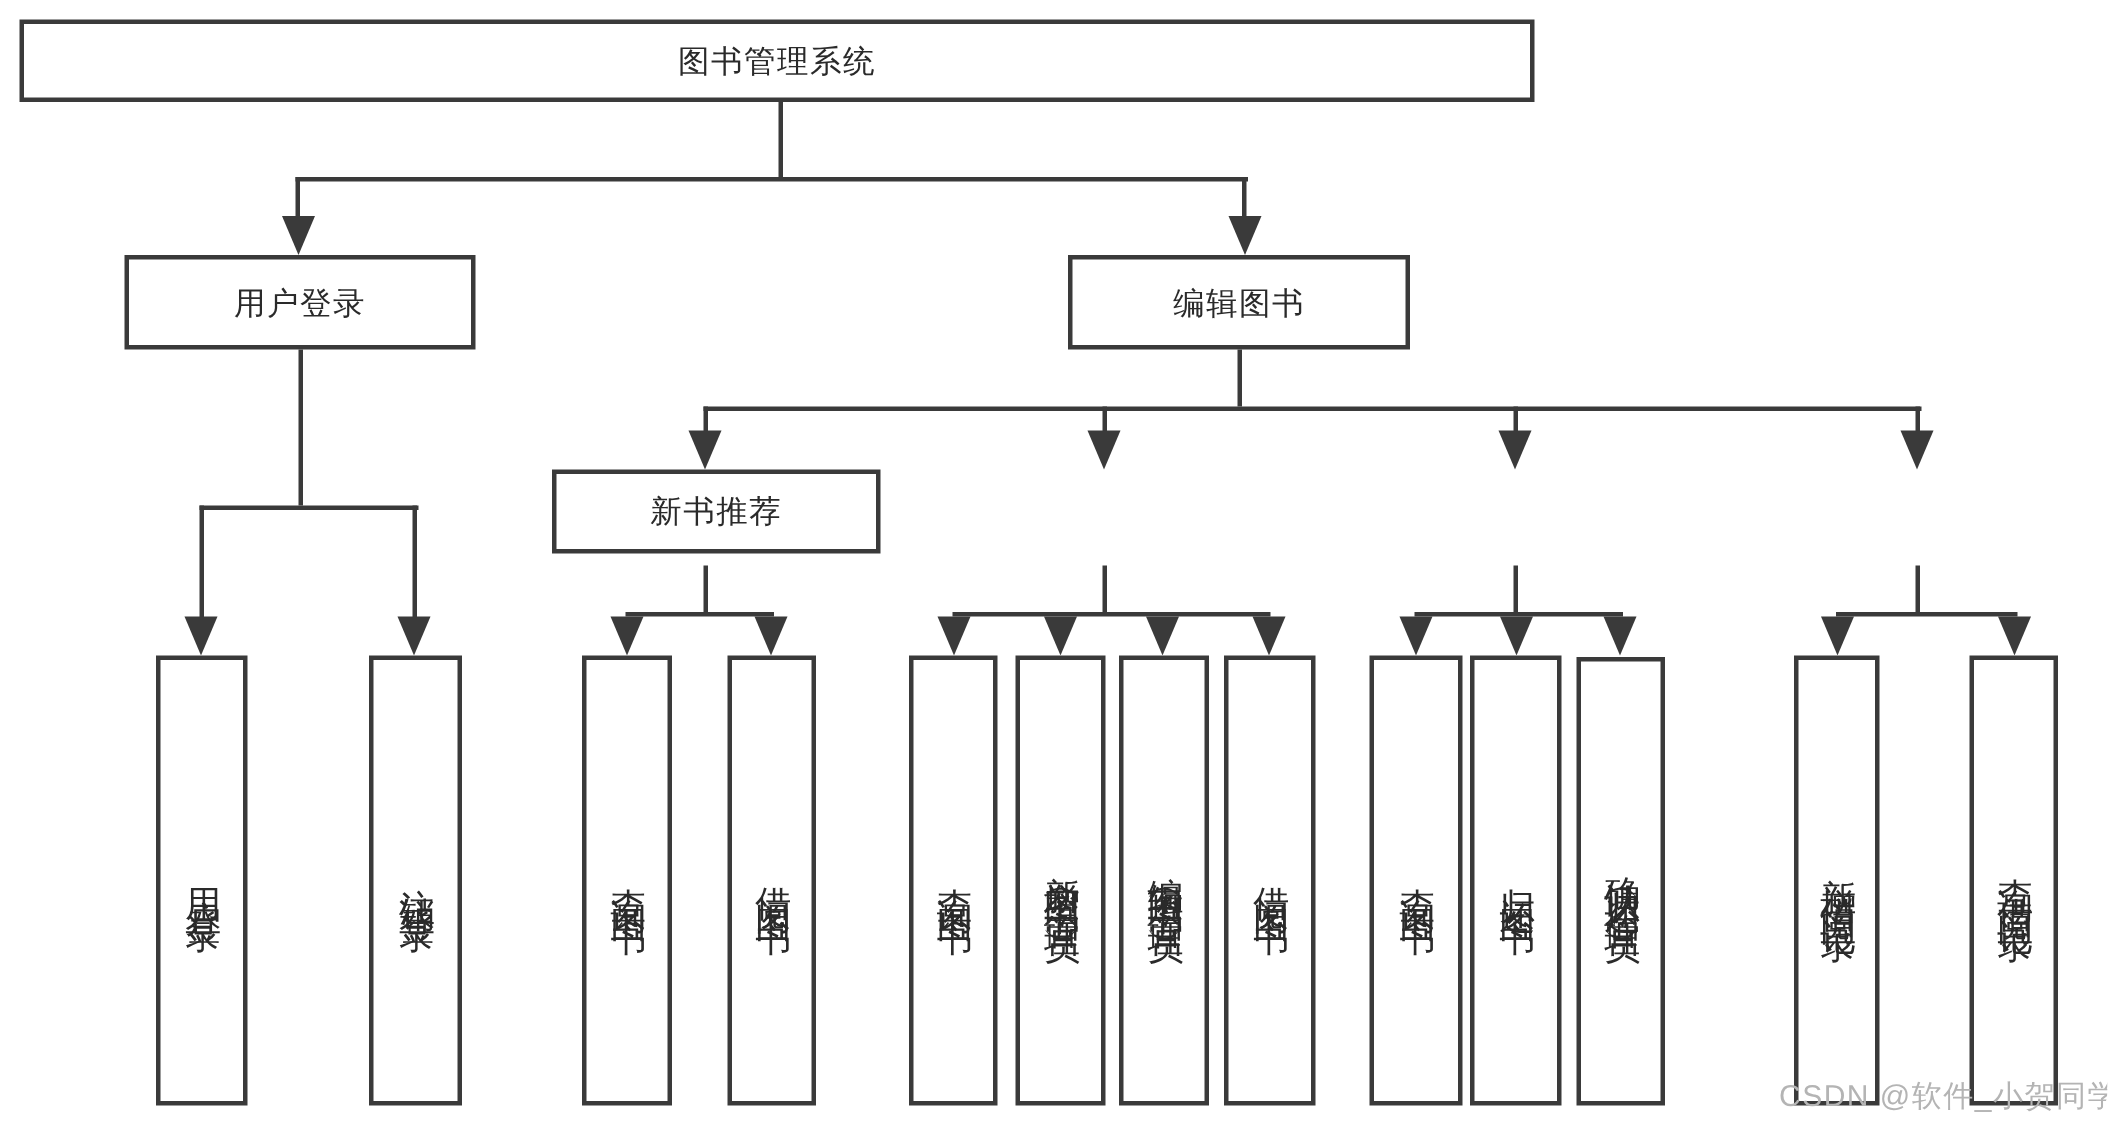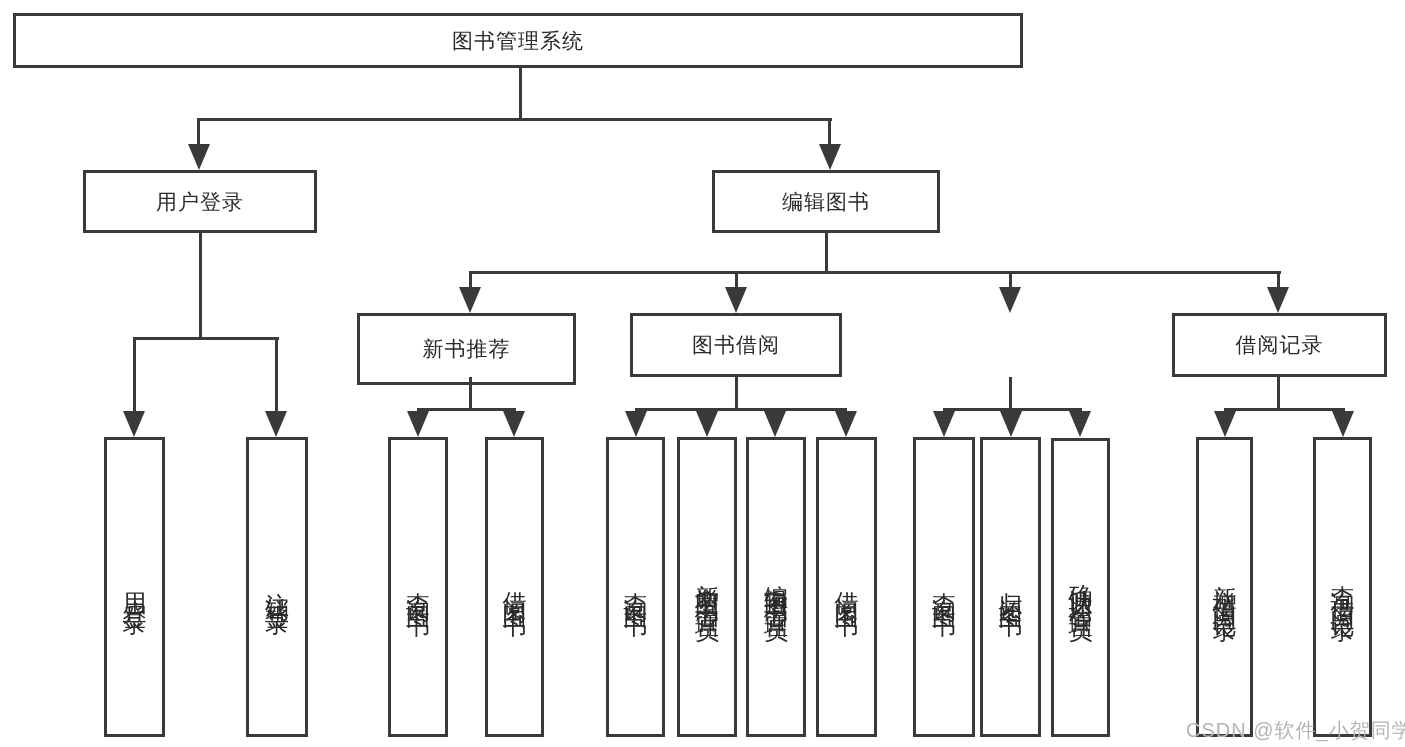--- a/index.html
+++ b/index.html
@@ -58,23 +58,21 @@
   <div class="line" style="left:469px;top:271px;width:812px;height:3px"></div>
   <div class="line" style="left:469px;top:271px;width:3px;height:18px"></div>
   <div class="arrow" style="left:459px;top:287px"></div>
   <div class="line" style="left:735px;top:271px;width:3px;height:18px"></div>
   <div class="arrow" style="left:725px;top:287px"></div>
   <div class="line" style="left:1009px;top:271px;width:3px;height:18px"></div>
   <div class="arrow" style="left:999px;top:287px"></div>
   <div class="line" style="left:1277px;top:271px;width:3px;height:18px"></div>
   <div class="arrow" style="left:1267px;top:287px"></div>
 
-  <div class="box hbox" style="left:357px;top:313px;width:219px;height:72px">新书推荐</div>
-  <div class="box hbox" style="left:630px;top:313px;width:212px;height:64px">图书借阅</div>
-  <div class="box hbox" style="left:1172px;top:313px;width:215px;height:64px">借阅记录</div>
+  <div class="box hbox" style="left:368px;top:313px;width:219px;height:56px">新书推荐</div>
 
   <div class="line" style="left:469px;top:377px;width:3px;height:31px"></div>
   <div class="line" style="left:417px;top:408px;width:99px;height:3px"></div>
   <div class="arrow" style="left:407px;top:411px"></div>
   <div class="arrow" style="left:503px;top:411px"></div>
 
   <div class="line" style="left:735px;top:377px;width:3px;height:31px"></div>
   <div class="line" style="left:635px;top:408px;width:212px;height:3px"></div>
   <div class="arrow" style="left:625px;top:411px"></div>
   <div class="arrow" style="left:696px;top:411px"></div>

